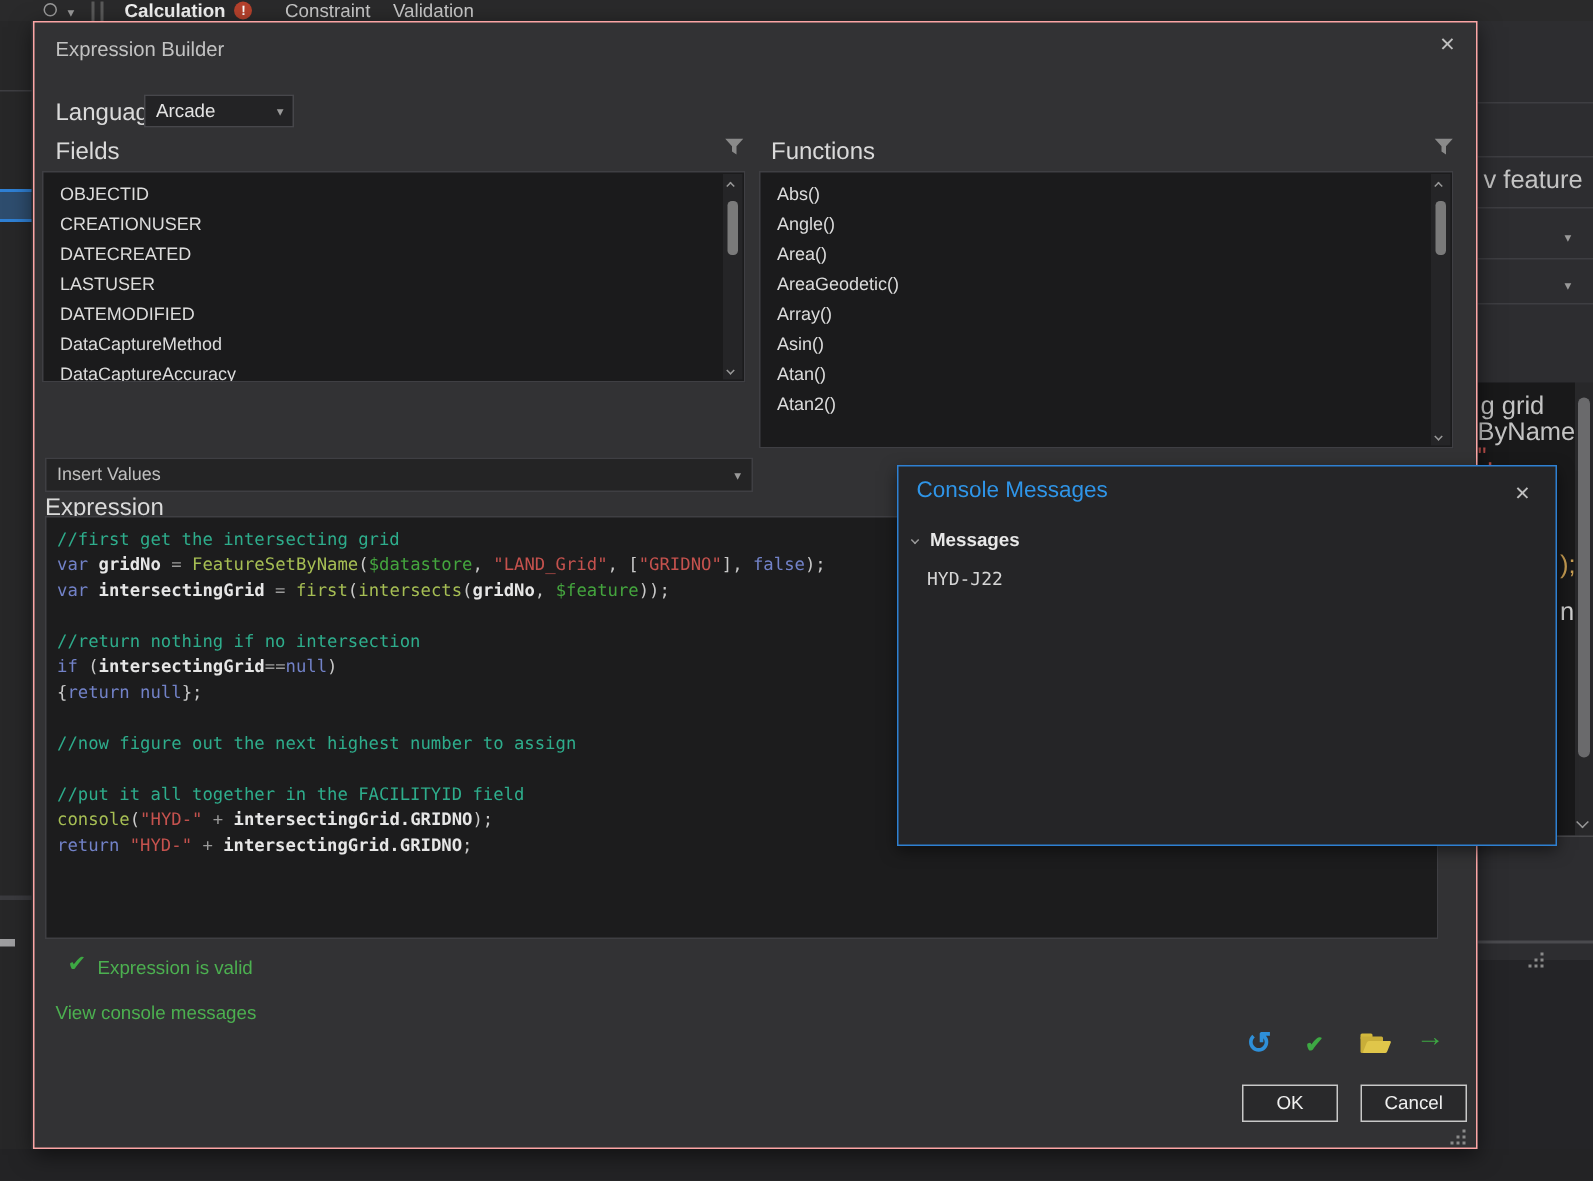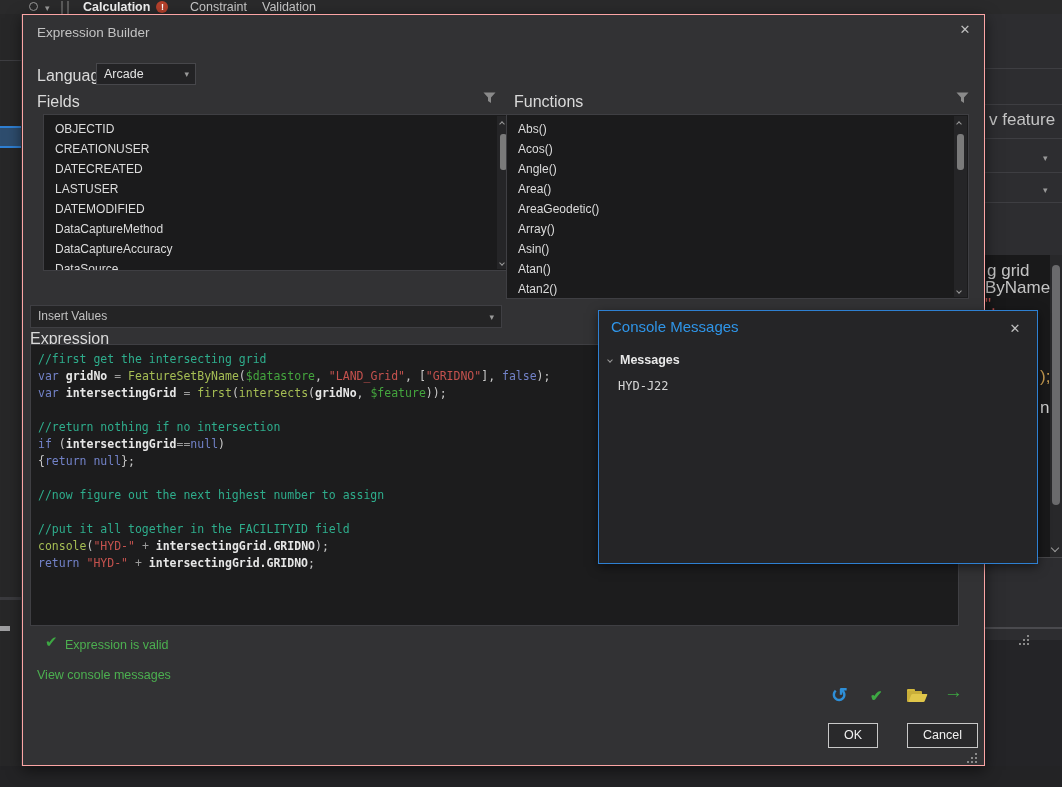--- a/index.html
+++ b/index.html
@@ -68,21 +68,21 @@
   #undo-icon { left:808px; top:668px; color:#2e8fd8; font-size:20px; font-weight:bold; }
   #check-icon { left:847px; top:672px; color:#3da843; font-size:15px; font-weight:bold; }
   #arrow-icon { left:921px; top:666px; color:#3da843; font-size:19px; font-weight:bold; }
   .folder { left:884px; top:674px; width:19px; height:13px; }
   .folder .tab2 { position:absolute; left:0; top:0; width:8px; height:4px; background:#d2b83c; border-radius:1px; }
   .folder .body { position:absolute; left:0; top:2px; width:15px; height:11px; background:#c9ae39; border-radius:1px; }
   .folder .flap { position:absolute; left:3px; top:5px; width:16px; height:8px; background:#e0c64a; transform:skewX(-22deg); border-radius:1px; }
 
   .btn { height:25px; background:#29292b; border:1px solid #c8c8c8; color:#f0f0f0; font-size:12.5px;
     text-align:center; line-height:23px; }
-  #ok-btn { left:805px; top:708px; width:50px; }
+  #ok-btn { left:805px; top:708px; width:64px; }
   #cancel-btn { left:884px; top:708px; width:71px; }
 
   .grip { width:12px; height:12px; }
   .grip i { position:absolute; width:2px; height:2px; background:#8a8a8a; }
 
   
   #console-win { left:598px; top:310px; width:440px; height:254px; background:#252527; border:1px solid #2e80d2;
     box-shadow:0 3px 10px rgba(0,0,0,.5); z-index:20; }
   #console-title { left:12px; top:7px; font-size:15px; color:#2f95e8; }
   #console-close { left:404px; top:8px; width:24px; height:20px; color:#bfbfbf; font-size:13px; text-align:center; line-height:20px; }
@@ -161,21 +161,21 @@
         <path d="M0.5 0.5 H12.5 L8 5.5 V11 L5 9 V5.5 Z" fill="#8a8a8a"></path>
       </svg>
   </div>
   <div class="abs lbl" style="left:491px;top:78px">Functions</div>
   <div class="abs funnel" style="left:933px;top:77px">
     <svg width="13" height="12" viewBox="0 0 13 12">
         <path d="M0.5 0.5 H12.5 L8 5.5 V11 L5 9 V5.5 Z" fill="#8a8a8a"></path>
       </svg>
   </div>
 
-  <div class="abs listbox" style="left:20px;top:99px;width:469px;height:157px">
+  <div class="abs listbox" style="left:5px;top:99px;width:469px;height:141px">
     <div class="scrollbar">
       <span class="chev up sm sb-up"></span>
       <div class="sb-thumb"></div>
       <span class="chev down sm sb-dn"></span>
     </div>
   <div class="list-item">OBJECTID</div>
       <div class="list-item">CREATIONUSER</div>
       <div class="list-item">DATECREATED</div>
       <div class="list-item">LASTUSER</div>
       <div class="list-item">DATEMODIFIED</div>
@@ -185,21 +185,20 @@
       <div class="list-item">CONTRACTNO</div>
     </div>
 
   <div class="abs listbox" style="left:483px;top:99px;width:463px;height:185px">
     <div class="scrollbar">
       <span class="chev up sm sb-up"></span>
       <div class="sb-thumb"></div>
       <span class="chev down sm sb-dn"></span>
     </div>
   <div class="list-item">Abs()</div>
-      <div class="list-item">Acos()</div>
       <div class="list-item">Angle()</div>
       <div class="list-item">Area()</div>
       <div class="list-item">AreaGeodetic()</div>
       <div class="list-item">Array()</div>
       <div class="list-item">Asin()</div>
       <div class="list-item">Atan()</div>
       <div class="list-item">Atan2()</div>
     </div>
 
   <div id="insert-values" class="abs">

